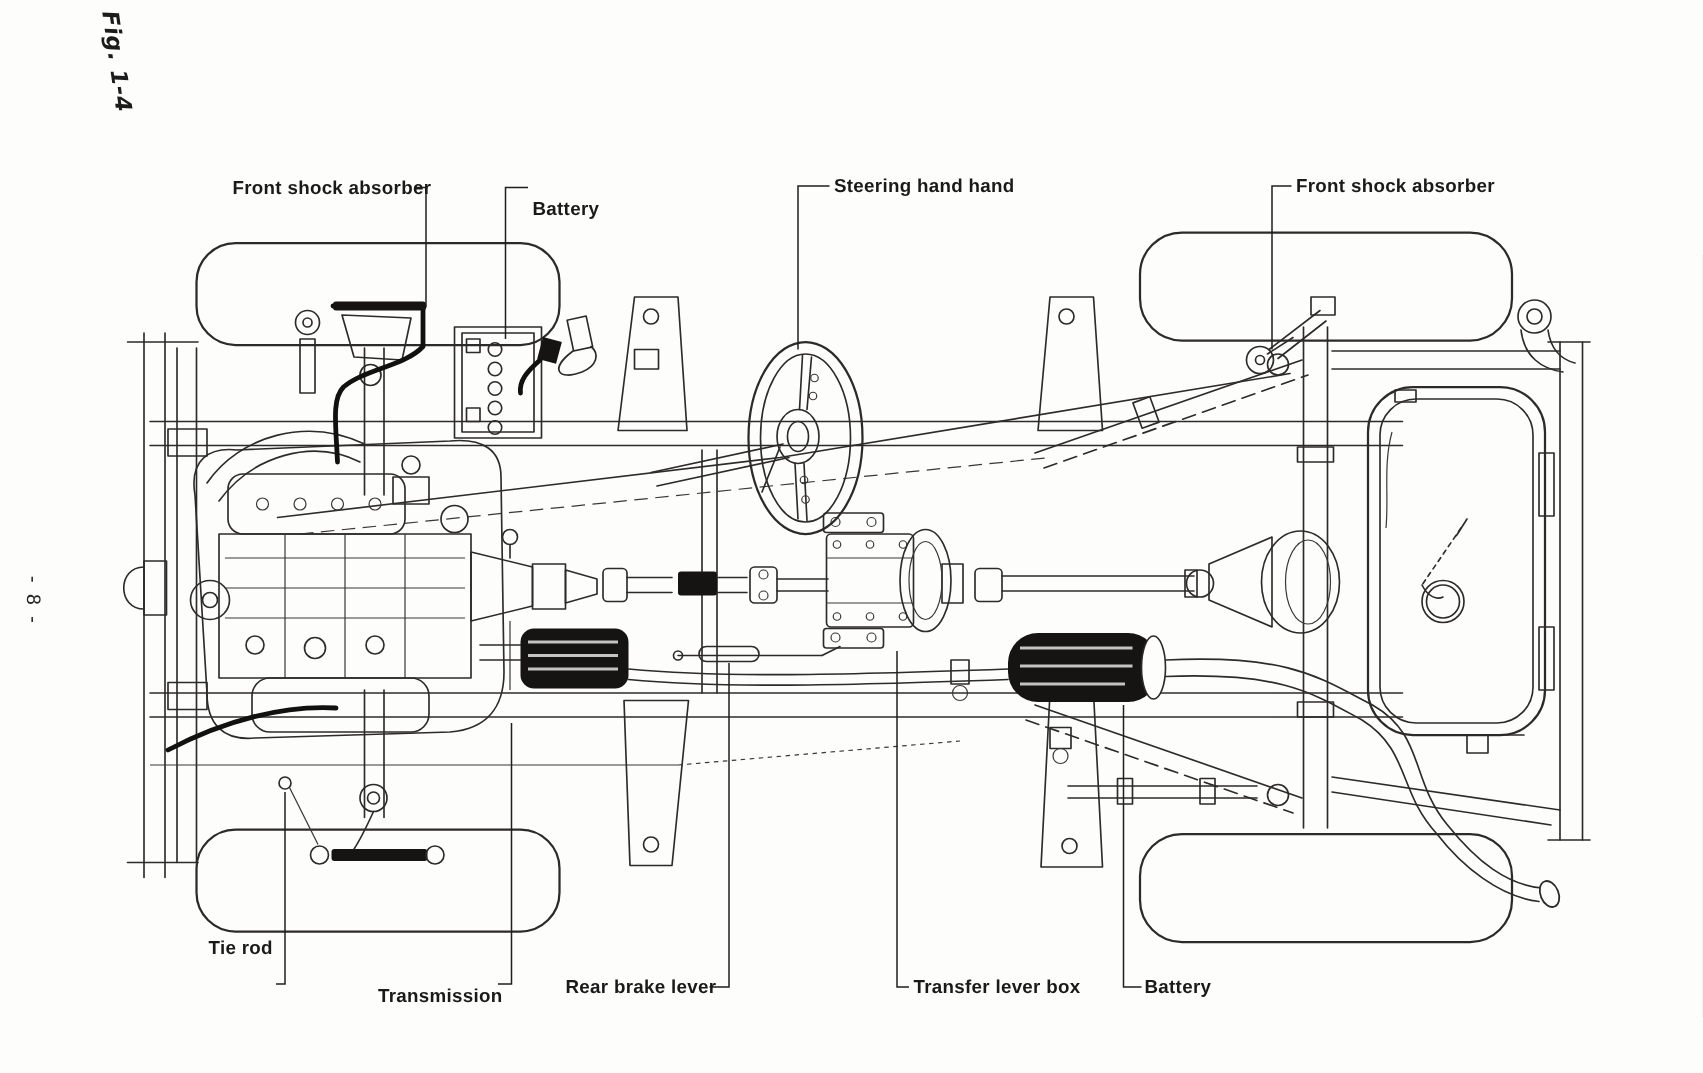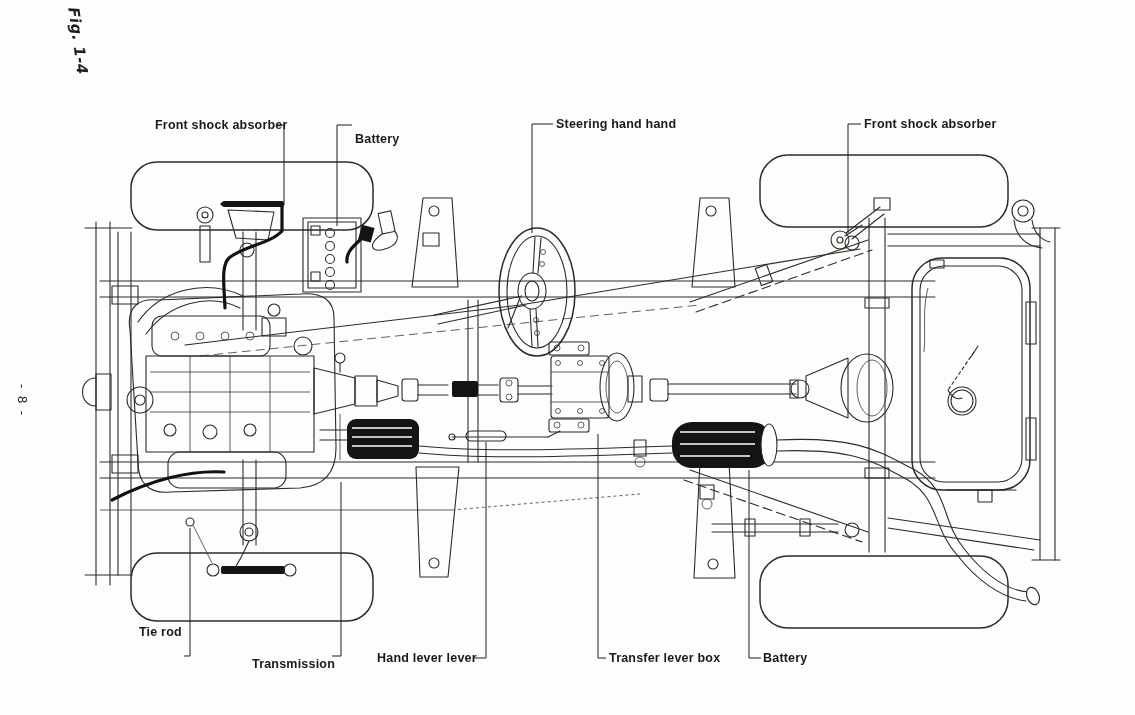--- a/index.html
+++ b/index.html
@@ -317,17 +317,17 @@
       <path class="leader" d="M761,658 H749 V470"></path>
     </g>
   </svg>
 
   <div class="callout" style="left:155px;top:118px">Front shock absorber</div>
   <div class="callout" style="left:355px;top:132px">Battery</div>
   <div class="callout" style="left:556px;top:117px">Steering hand hand</div>
   <div class="callout" style="left:864px;top:117px">Front shock absorber</div>
   <div class="callout" style="left:139px;top:625px">Tie rod</div>
   <div class="callout" style="left:252px;top:657px">Transmission</div>
-  <div class="callout" style="left:377px;top:651px">Hand lever lever</div>
+  <div class="callout" style="left:377px;top:651px">Rear brake lever</div>
   <div class="callout" style="left:609px;top:651px">Transfer lever box</div>
   <div class="callout" style="left:763px;top:651px">Battery</div>
 
 </div>
 
 </body></html>

